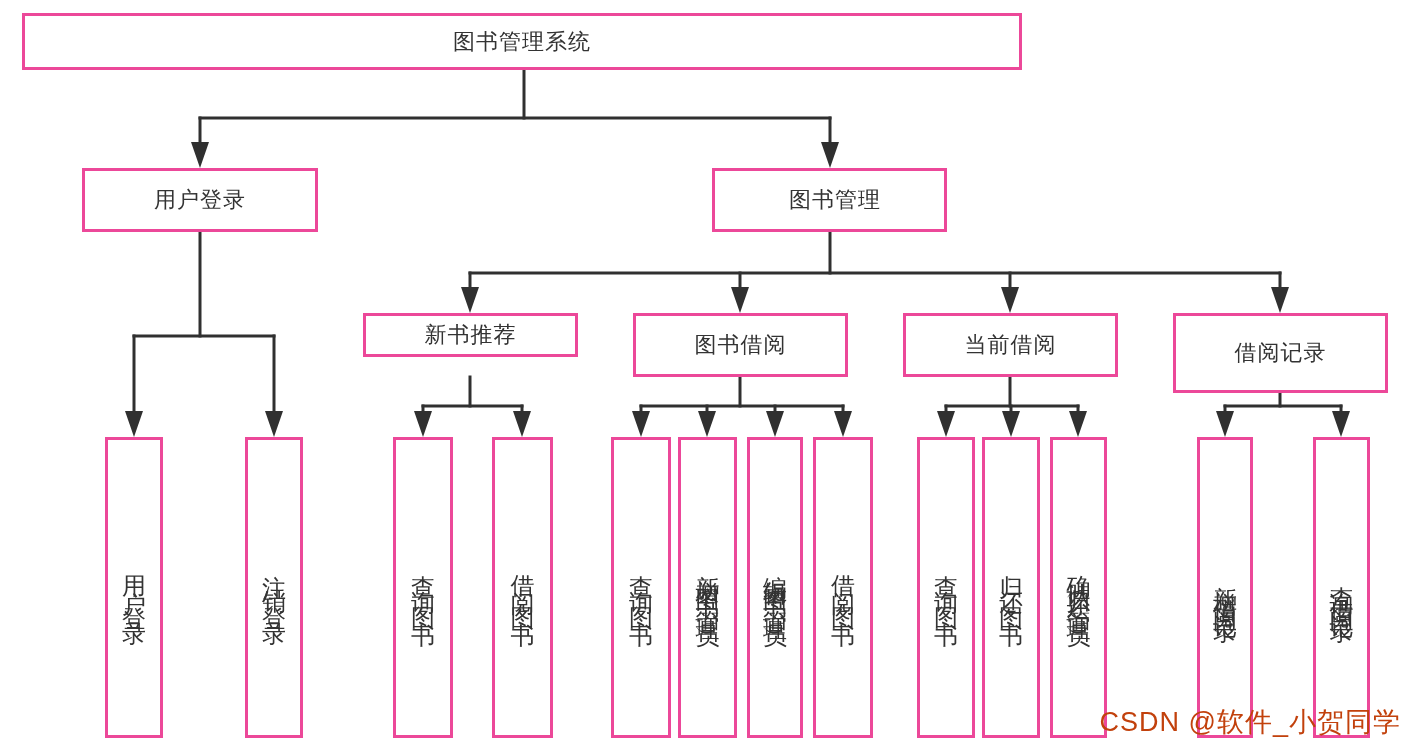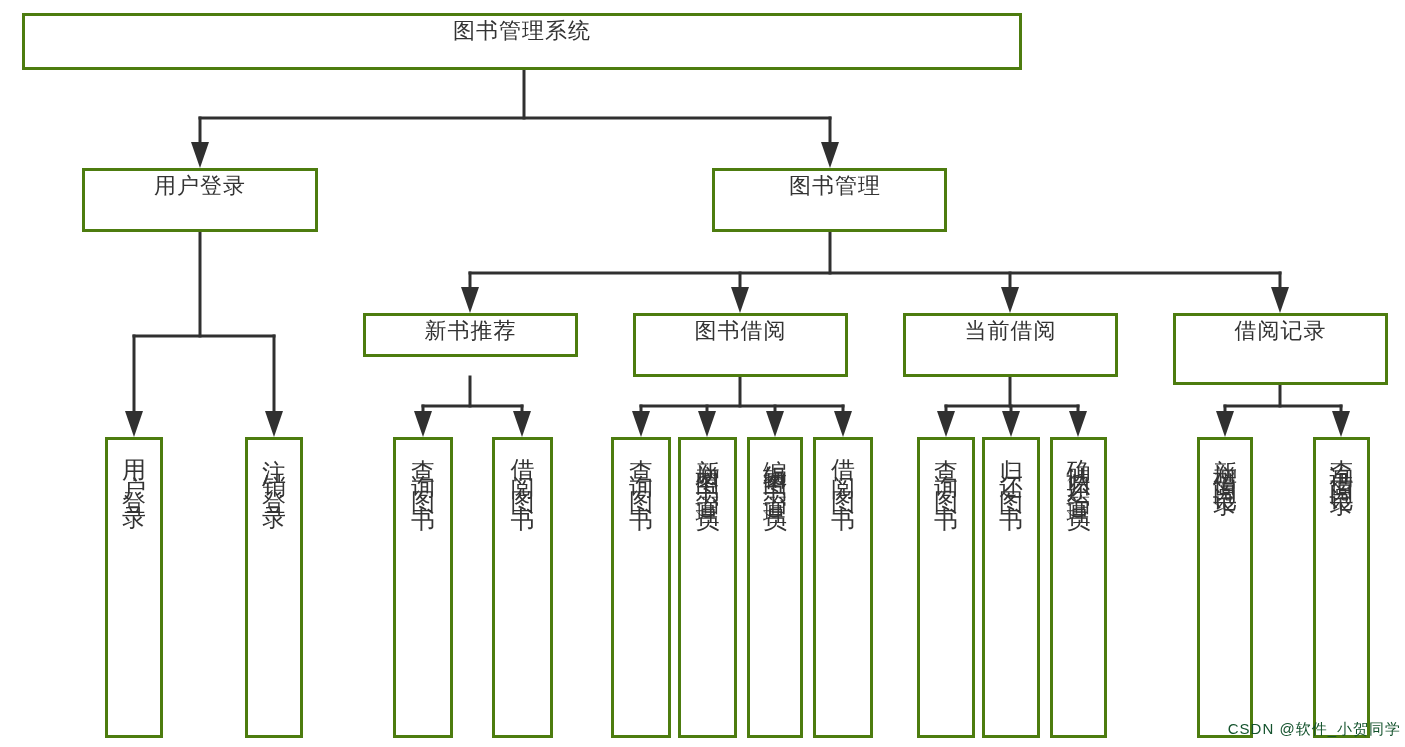--- a/index.html
+++ b/index.html
@@ -14,24 +14,24 @@
   }
   .connector-layer {
     position: absolute;
     left: 0; top: 0;
     width: 1405px; height: 747px;
     z-index: 1;
   }
   .box {
     position: absolute;
     box-sizing: border-box;
-    border: 3px solid #4d7c0f;
+    border: 3px solid #ec4899;
     background: #ffffff;
     display: flex;
-    align-items: flex-start;
+    align-items: center;
     justify-content: center;
     z-index: 2;
     font-size: 22px;
     letter-spacing: 1px;
     white-space: nowrap;
   }
   .leaf .vtext {
     writing-mode: vertical-rl;
     text-orientation: mixed;
     font-size: 24px;
@@ -44,41 +44,41 @@
   }
   
   .n-root  { left: 22px;  top: 13px;  width: 1000px; height: 57px; }
   
   .n-l2a   { left: 82px;  top: 168px; width: 236px; height: 64px; }
   .n-l2b   { left: 712px; top: 168px; width: 235px; height: 64px; padding-left: 11px; }
   
   .n-l3a   { left: 363px;  top: 313px; width: 215px; height: 44px; }
   .n-l3b   { left: 633px;  top: 313px; width: 215px; height: 64px; }
   .n-l3c   { left: 903px;  top: 313px; width: 215px; height: 64px; }
-  .n-l3d   { left: 1173px; top: 313px; width: 215px; height: 72px; }
+  .n-l3d   { left: 1173px; top: 313px; width: 215px; height: 80px; }
   
   .n-f1  { left: 105px;  top: 437px; width: 58px; height: 301px; }
   .n-f2  { left: 245px;  top: 437px; width: 58px; height: 301px; }
   .n-f3  { left: 393px;  top: 437px; width: 60px; height: 301px; }
   .n-f4  { left: 492px;  top: 437px; width: 61px; height: 301px; }
   .n-f5  { left: 611px;  top: 437px; width: 60px; height: 301px; }
   .n-f6  { left: 678px;  top: 437px; width: 59px; height: 301px; }
   .n-f7  { left: 747px;  top: 437px; width: 56px; height: 301px; }
   .n-f8  { left: 813px;  top: 437px; width: 60px; height: 301px; }
   .n-f9  { left: 917px;  top: 437px; width: 58px; height: 301px; }
   .n-f10 { left: 982px;  top: 437px; width: 58px; height: 301px; }
   .n-f11 { left: 1050px; top: 437px; width: 57px; height: 301px; }
   .n-f12 { left: 1197px; top: 437px; width: 56px; height: 301px; }
   .n-f13 { left: 1313px; top: 437px; width: 57px; height: 301px; }
   .watermark {
     position: absolute;
     right: 4px;
-    top: 720px;
-    font-size: 15px;
-    color: #14532d;
+    top: 704px;
+    font-size: 27px;
+    color: #c2410c;
     letter-spacing: 1px;
     z-index: 3;
     white-space: nowrap;
   }
 </style>
 </head>
 <body>
 
 <div class="canvas">
 

